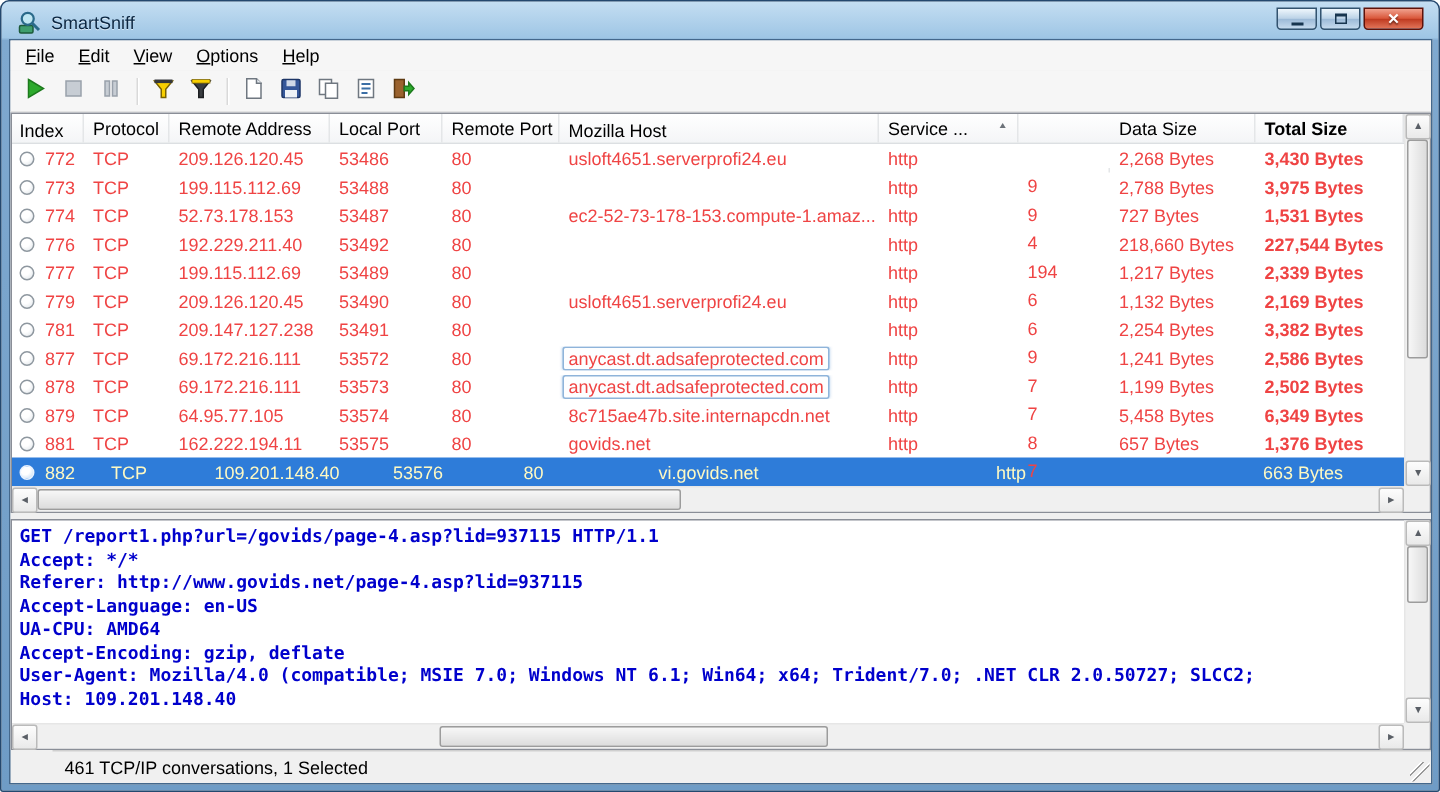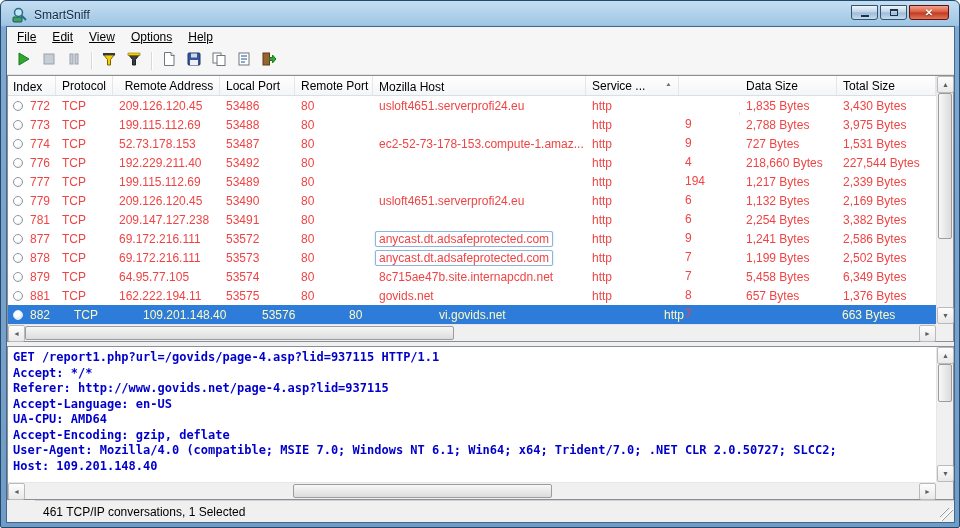--- a/index.html
+++ b/index.html
@@ -29,21 +29,21 @@
   .winbtn .max-glyph { width:8px; height:7px; border:1px solid #17354f; border-top-width:2px; }
   .winbtn.close {
     width:40px; color:#fff; border-color:#5e120a; font-weight:bold; font-size:10px;
     background:linear-gradient(#f0a18e,#d9573a 48%,#bf3a20 52%,#e2755a);
     text-shadow:0 1px 1px rgba(0,0,0,.4);
   }
 
   
   .client { flex:1; min-height:0; background:#f0f0f0; border:1px solid #44688c; display:flex; flex-direction:column; }
 
-  .menubar { height:20px; background:#f6f6f6; display:flex; align-items:stretch; padding-left:2px; flex:none;text-decoration:underline; }
+  .menubar { height:20px; background:#f6f6f6; display:flex; align-items:stretch; padding-left:2px; flex:none; }
   .menu-item { padding:3px 8px 0 8px; color:#000; cursor:default; }
   .menu-item u { text-decoration:underline; }
 
   .toolbar { height:28px; background:#f6f6f6; border-bottom:1px solid #e3e3e3; display:flex; align-items:center; padding:0 5px; gap:1px; flex:none; }
   .tbtn { width:24px; height:23px; display:flex; align-items:center; justify-content:center; border-radius:2px; }
   .tsep { width:1px; height:18px; background:#d9d9d9; box-shadow:1px 0 0 #ffffff; margin:0 4px; }
 
   
   .list-section {
     flex:none; height:267px; background:#fff; border:1px solid #8a8e97;
@@ -53,28 +53,28 @@
   .list-header { height:20px; flex:none; display:flex; background:linear-gradient(#ffffff,#f4f5f7); border-bottom:1px solid #dcdfe2; }
   .hcell { border-right:1px solid #e4e6e8; padding-top:3px; padding-left:6px; white-space:nowrap; overflow:hidden; color:#000; display:flex; align-items:flex-start; flex:none; }
   .sort { margin-left:auto; margin-right:6px; font-size:7px; color:#6d737a; transform:scaleY(.8); padding-top:2px; }
 
   .list-rows { flex:1; overflow:hidden; }
   .lrow { display:flex; height:19px; align-items:center; color:#ef4444; }
   .lrow.selected { background:#2e7cd9; color:#fef9c3;gap:12px; }
   .cell { white-space:nowrap; overflow:hidden; flex:none; }
   .c0 { width:48px; display:flex; align-items:center; padding-left:5px; }
   .c1 { width:57px; padding-left:6px; }
-  .c2 { width:107px; padding-left:6px;justify-content:center; }
+  .c2 { width:107px; padding-left:6px; }
   .c3 { width:75px; padding-left:6px; }
   .c4 { width:78px; padding-left:6px; }
   .c5 { width:213px; display:flex; align-items:center; padding-left:6px; }
   .c6 { width:93px; padding-left:6px; }
   .c7 { width:61px; padding-left:6px;margin-top:36px; }
   .c8 { width:97px; padding-left:6px; }
-  .c9 { flex:1 1 auto; padding-left:6px; }
+  .c9 { flex:1 1 auto; padding-left:6px;font-weight:bold; }
   .radio {
     width:10px; height:10px; border-radius:50%; flex:none;
     border:1px solid #8e979f; background:radial-gradient(circle at 35% 30%, #ffffff 0 40%, #dde3e8);
     margin-right:7px;
   }
   .lrow.selected .radio { border-color:#e8f2ff; background:radial-gradient(circle at 35% 30%, #ffffff 0 40%, #bcd6f2); }
   .hostspan.boxed { border:1px solid #8fb4da; background:#fdfeff; padding:0 3px; margin-left:-4px; border-radius:2px; box-shadow:0 0 2px rgba(120,170,220,.5); }
   .lrow.selected .hostspan { border:none; background:transparent; padding:0; margin:0; }
 
   
@@ -254,21 +254,21 @@
               </div>
     <div class="cell c1 cval">TCP</div>
     <div class="cell c2 cval">209.126.120.45</div>
     <div class="cell c3 cval">53486</div>
     <div class="cell c4 cval">80</div>
     <div class="cell c5 host">
                 <span class="cval hostspan">usloft4651.serverprofi24.eu</span>
               </div>
     <div class="cell c6 cval">http</div>
     <div class="cell c7 cval">9</div>
-    <div class="cell c8 cval">1,835 Bytes</div>
+    <div class="cell c8 cval">2,268 Bytes</div>
     <div class="cell c9 cval">3,430 Bytes</div>
   </div>
             <div class="lrow">
     <div class="cell c0">
                 <span class="radio"></span>
                 <span class="cval">773</span>
               </div>
     <div class="cell c1 cval">TCP</div>
     <div class="cell c2 cval">199.115.112.69</div>
     <div class="cell c3 cval">53488</div>

